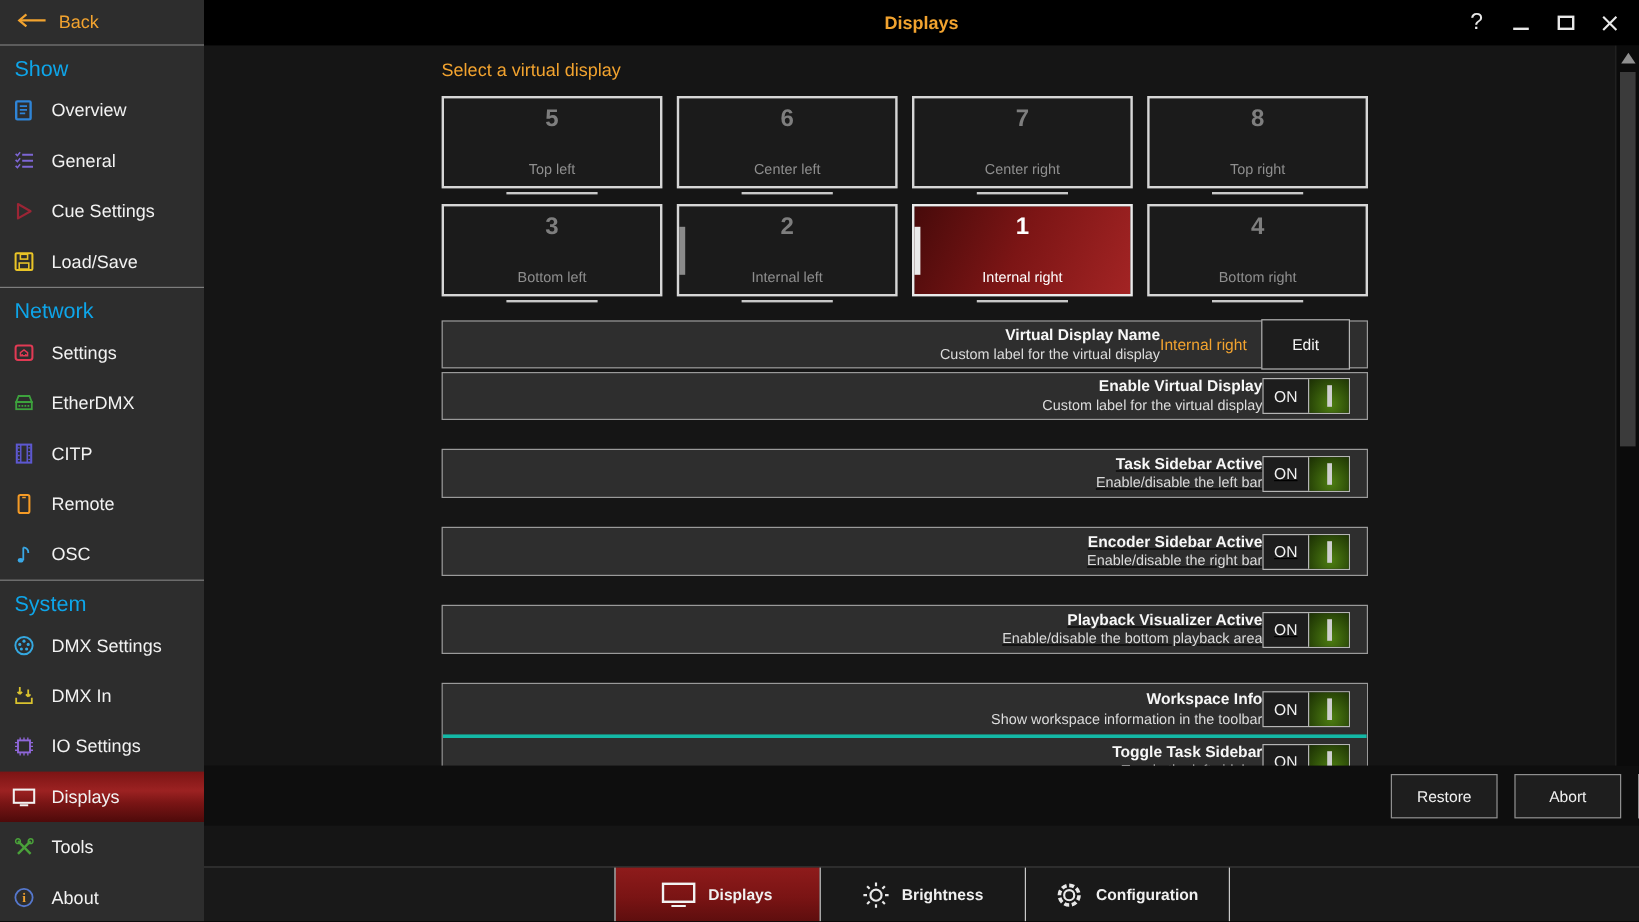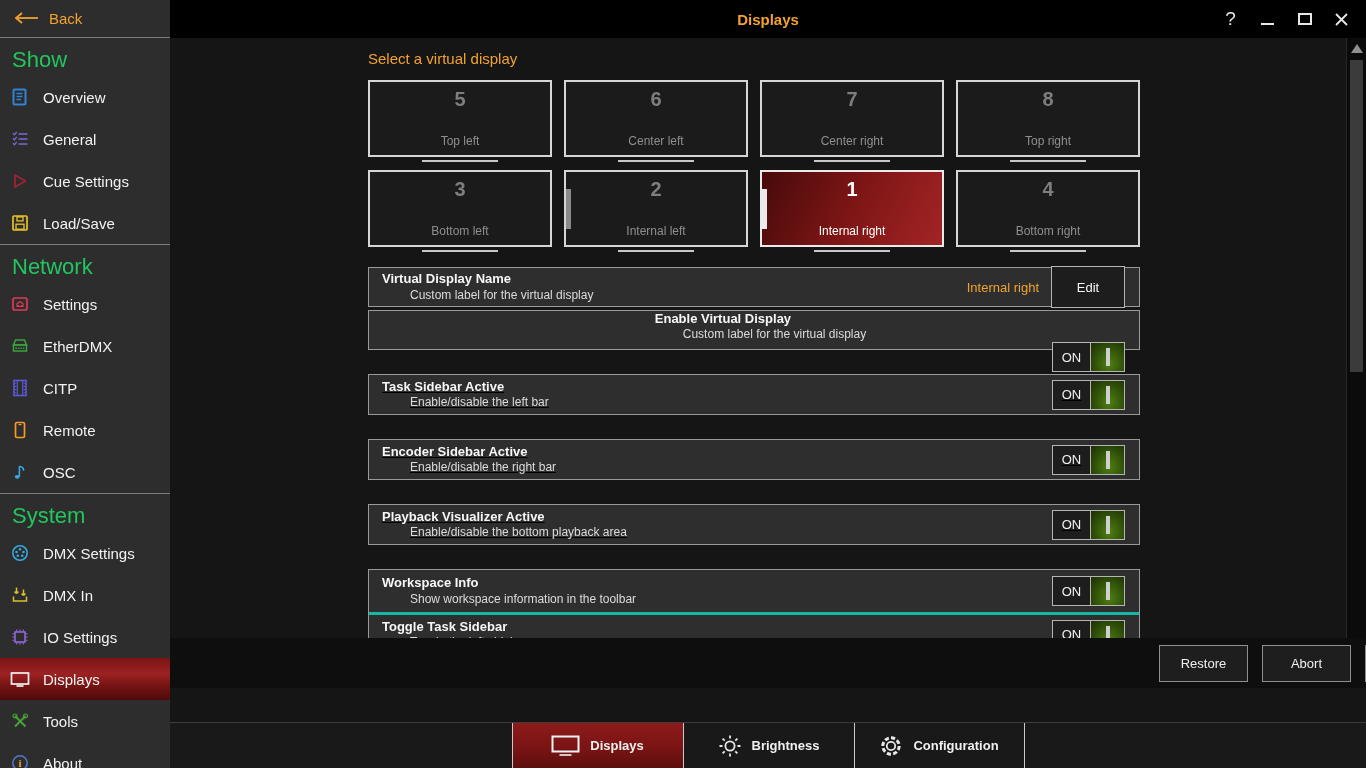--- a/index.html
+++ b/index.html
@@ -7,21 +7,21 @@
        font-family:"Liberation Sans",sans-serif;-webkit-font-smoothing:antialiased;}
   .app *{box-sizing:border-box;}
 
   
   .sidebar{position:absolute;left:0;top:0;width:170px;height:768px;background:#2d2d2d;z-index:5;}
   .back-row{height:38px;display:flex;align-items:center;gap:10px;padding-left:13px;
             border-bottom:1px solid #7d7d7d;cursor:pointer;}
   .back-label{color:#f2a32f;font-size:15px;}
   .side-section{border-top:1px solid #7d7d7d;}
   .side-section.first{border-top:none;}
-  .section-header{color:#22c55e;font-size:22px;padding:9px 24px 3px 12px;}
+  .section-header{color:#0ea5e9;font-size:18px;padding:9px 24px 3px 12px;}
   .side-item{height:42px;display:flex;align-items:center;gap:13px;padding-left:10px;
              color:#f2f2f2;font-size:15px;cursor:pointer;}
   .side-item .ic{width:20px;display:flex;justify-content:center;align-items:center;flex:none;}
   .side-item.selected{background:linear-gradient(180deg,#7c1414 0%,#9c2222 38%,#7a1515 62%,#4e0a0a 100%);}
 
   
   .titlebar{position:absolute;left:170px;top:0;width:1196px;height:38px;background:#000;
             display:flex;align-items:center;}
   .titlebar .title{position:absolute;left:0;right:0;text-align:center;color:#f2a32f;
                    font-size:15px;font-weight:bold;}
@@ -40,25 +40,25 @@
   .tile-cell{width:184px;}
   .tile{position:relative;width:184px;height:77px;background:#1b1b1b;border:2px solid #d6d6d6;cursor:pointer;}
   .tile-number{margin-top:6px;text-align:center;font-size:20px;font-weight:bold;color:#7e7e7e;}
   .tile-label{position:absolute;left:0;right:0;bottom:7px;text-align:center;font-size:12px;color:#8f8f8f;}
   .stand{width:76px;height:2px;background:#c8c8c8;margin:3px auto 0 auto;}
   .side-mark{position:absolute;left:0;top:50%;transform:translateY(-50%);width:5px;height:40px;background:#8a8a8a;}
   .tile.selected{background:linear-gradient(115deg,#470a0a 0%,#7c1515 48%,#a32424 100%);border-color:#eaeaea;}
   .tile.selected .tile-number,.tile.selected .tile-label{color:#fff;}
   .tile.selected .side-mark{background:#eaeaea;}
 
-  .srow{display:flex;align-items:center;background:#2e2e2e;height:41px;}
+  .srow{display:flex;align-items:center;background:#2e2e2e;height:41px;text-align:right;}
   .srow.bordered{border:1px solid #9a9a9a;}
   .groupA{margin-top:15px;}
   .groupA .srow{height:40px;}
-  .groupA .srow + .srow{margin-top:3px;flex-direction:column;}
+  .groupA .srow + .srow{margin-top:3px;}
   .standalone{margin-top:24px;text-decoration:underline;}
   .srow-group{margin-top:24px;border:1px solid #9a9a9a;height:106px;overflow:hidden;}
   .srow-group .srow{height:42px;}
   .srow-group .srow + .srow{border-top:3px solid #14b8a6;}
   .srow-text{flex:1;padding-left:13px;line-height:1.25;}
   .srow-title{font-size:13px;font-weight:bold;color:#f7f7f7;}
   .srow-sub{font-size:12px;color:#dcdcdc;padding-left:28px;}
   .srow-right{display:flex;align-items:center;margin-left:auto;margin-right:14px;gap:12px;}
   .row-value{color:#f2a32f;font-size:13px;}
   .edit-btn{width:74px;height:42px;background:#1d1d1d;border:1px solid #b5b5b5;color:#f5f5f5;

